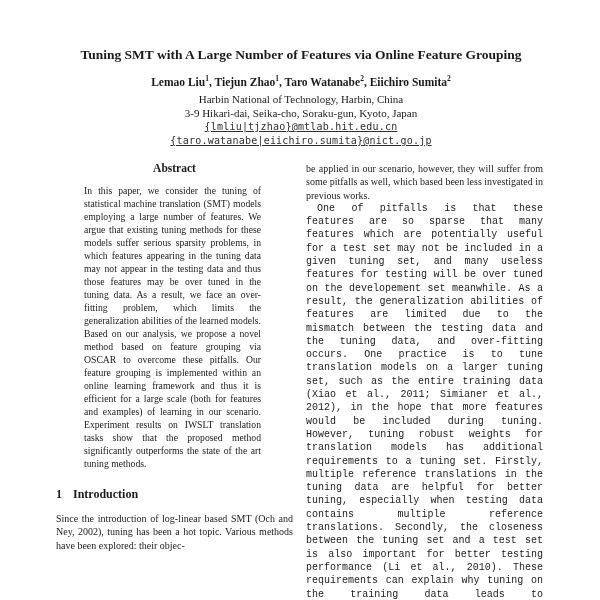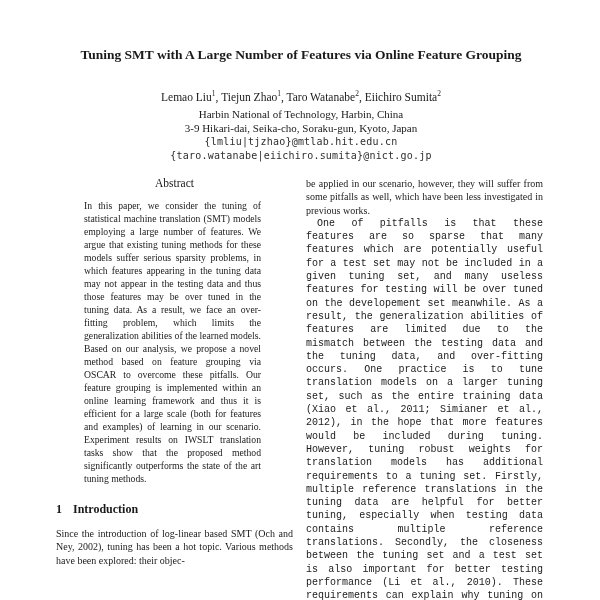--- a/index.html
+++ b/index.html
@@ -19,55 +19,56 @@
     padding: 46px 54px 0 56px;
   }
   .head {
     text-align: center;
   }
   .title {
     font-size: 13.5px;
     font-weight: 700;
     line-height: 17px;
     width: 450px;
-    margin: 0 auto 27px auto;
+    margin: 0 auto 12px auto;
   }
   .authors {
     font-size: 11.5px;
-    font-weight: 400;
+    font-weight: 700;
     margin: 0 0 3px 0;
     line-height: 14px;
   }
   .authors sup, .affil sup {
     font-size: 7.5px;
     line-height: 0;
   }
   .affil {
     font-size: 11px;
     line-height: 14px;
   }
   .email {
     font-family: "DejaVu Sans Mono", "Liberation Mono", monospace;
     font-size: 10px;
     line-height: 14px;
     letter-spacing: 0.2px;
     color: #2e2e2e;
+    text-decoration: underline;
   }
   .columns {
     display: flex;
     gap: 13px;
     margin-top: 14px;
   }
   .col {
     width: 237px;
     box-sizing: border-box;
   }
   .abstract-heading {
     text-align: center;
-    font-weight: 400;
+    font-weight: 700;
     font-size: 11.5px;
     margin: 0 0 10px 0;
   }
   .abstract-text {
     font-size: 9.7px;
     line-height: 13px;
     text-align: justify;
     margin: 0 32px 0 28px;
   }
   .section-heading {
@@ -111,19 +112,19 @@
 
     <div class="col">
       <div class="abstract-heading">Abstract</div>
       <p class="abstract-text">In this paper, we consider the tuning of statistical machine translation (SMT) models employing a large number of features. We argue that existing tuning methods for these models suffer serious sparsity problems, in which features appearing in the tuning data may not appear in the testing data and thus those features may be over tuned in the tuning data. As a result, we face an over-fitting problem, which limits the generalization abilities of the learned models. Based on our analysis, we propose a novel method based on feature grouping via OSCAR to overcome these pitfalls. Our feature grouping is implemented within an online learning framework and thus it is efficient for a large scale (both for features and examples) of learning in our scenario. Experiment results on IWSLT translation tasks show that the proposed method significantly outperforms the state of the art tuning methods.</p>
 
       <div class="section-heading"><span class="sec-num">1</span><span>Introduction</span></div>
       <p class="body-text">Since the introduction of log-linear based SMT (Och and Ney, 2002), tuning has been a hot topic. Various methods have been explored: their objec-</p>
     </div>
 
     <div class="col">
-      <p class="body-text">be applied in our scenario, however, they will suffer from some pitfalls as well, which have been less investigated in previous works.</p>
+      <p class="body-text">be applied in our scenario, however, they will suffer from some pitfalls as well, which based been less investigated in previous works.</p>
       <p class="body-text indent">One of pitfalls is that these features are so sparse that many features which are potentially useful for a test set may not be included in a given tuning set, and many useless features for testing will be over tuned on the developement set meanwhile. As a result, the generalization abilities of features are limited due to the mismatch between the testing data and the tuning data, and over-fitting occurs. One practice is to tune translation models on a larger tuning set, such as the entire training data (Xiao et al., 2011; Simianer et al., 2012), in the hope that more features would be included during tuning. However, tuning robust weights for translation models has additional requirements to a tuning set. Firstly, multiple reference translations in the tuning data are helpful for better tuning, especially when testing data contains multiple reference translations. Secondly, the closeness between the tuning set and a test set is also important for better testing performance (Li et al., 2010). These requirements can explain why tuning on the training data leads to unsatisfactory performance on the IWSLT translation task, as will be shown in our experiments later. Therefore, enlarging a tuning set is not always a sufficient solution for robust tuning, since it would be impractical to create a</p>
     </div>
 
   </div>
 
 </div>
 
 </body></html>

